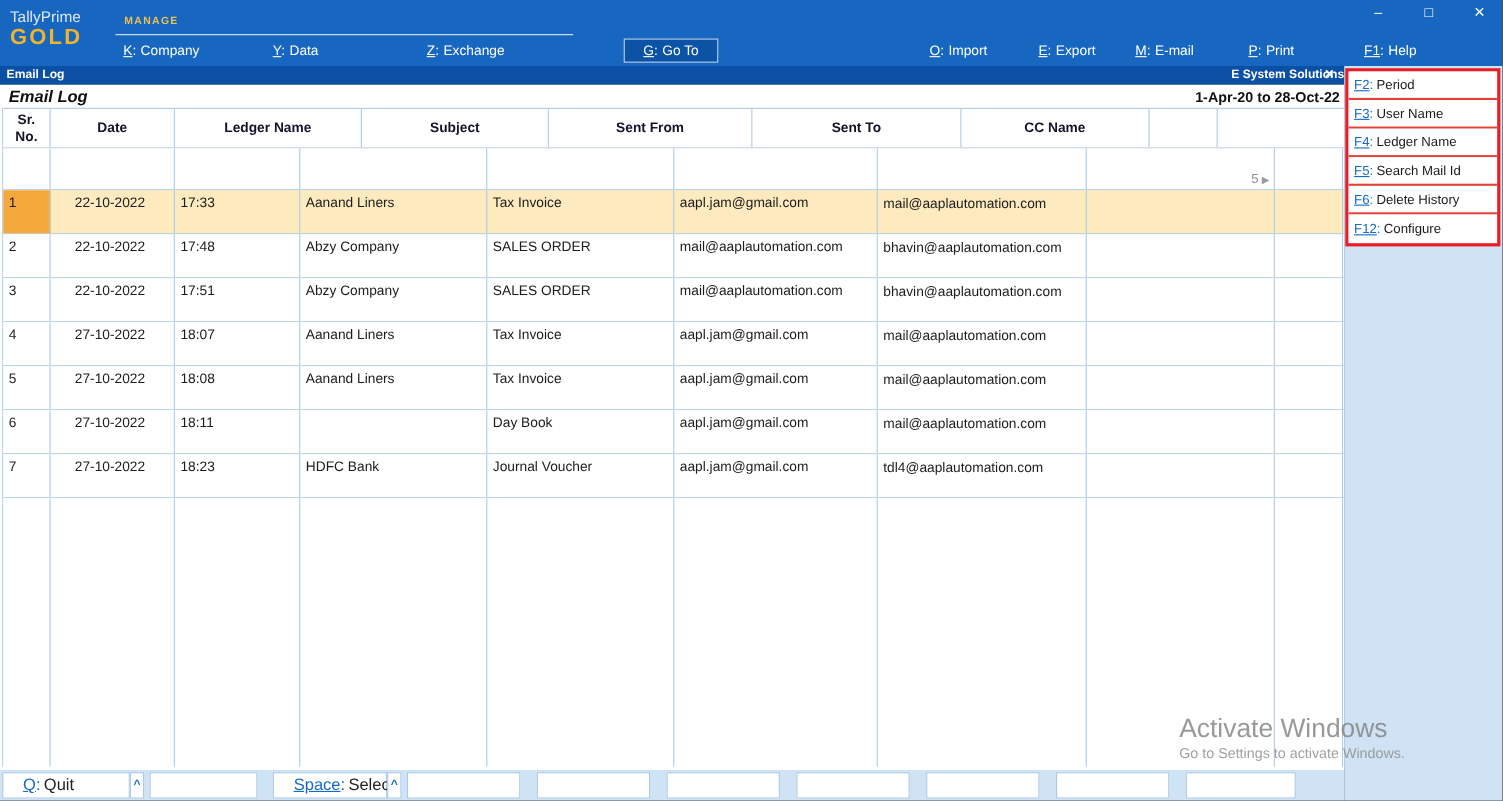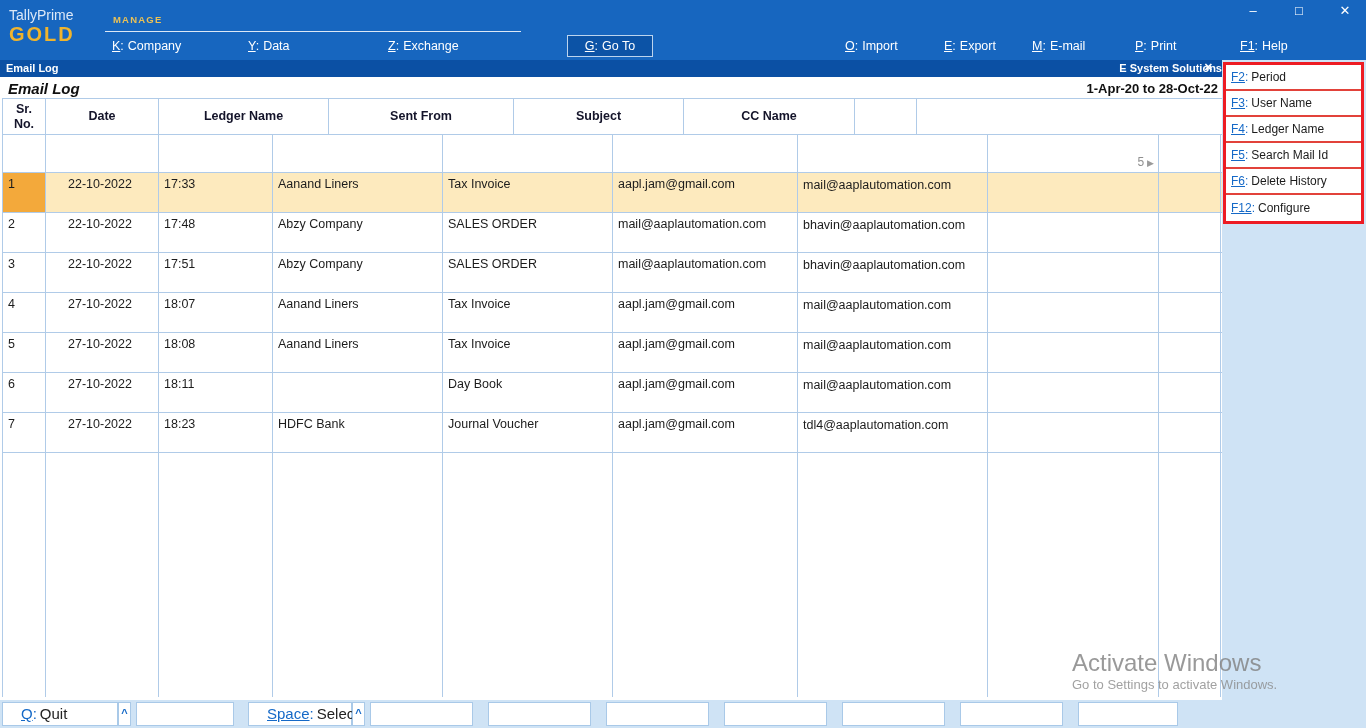--- a/index.html
+++ b/index.html
@@ -140,22 +140,23 @@
   <main class="main">
     <span class="report-title">Email Log</span>
     <span class="report-period">1-Apr-20 to 28-Oct-22</span>
 
     <div class="grid">
 
       <div class="row header">
         <div class="c w-sr">Sr. No.</div>
         <div class="c w-date">Date</div>
         <div class="c w-ledger">Ledger Name</div>
+        <div class="c w-subject">Subject</div>
         <div class="c w-from">Sent From</div>
-        <div class="c w-subject">Subject</div>
+        <div class="c w-to">Sent To</div>
         <div class="c w-cc">CC Name</div>
         <div class="c w-x"></div>
       </div>
 
       <div class="row empty">
         <div class="c w-sr"></div>
         <div class="c w-date"></div>
         <div class="c w-time"></div>
         <div class="c w-ledger"></div>
         <div class="c w-subject"></div>

